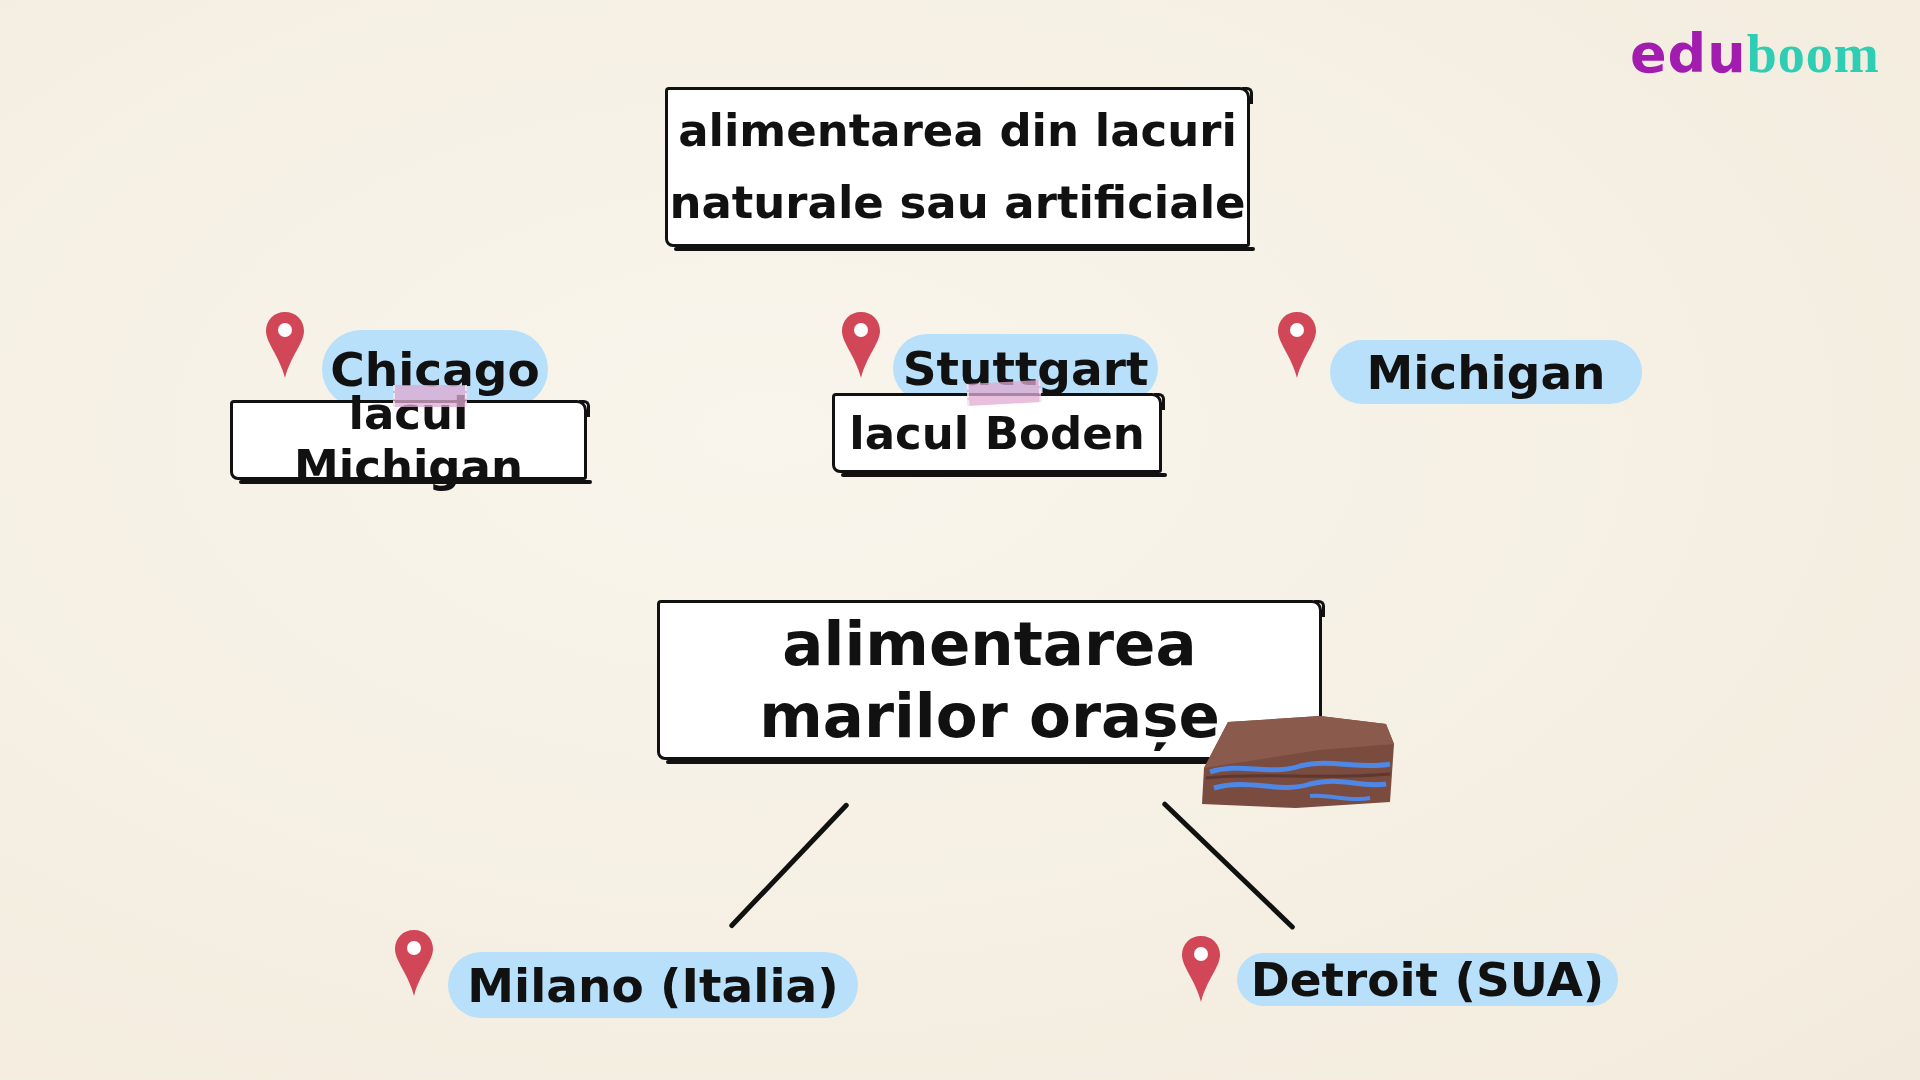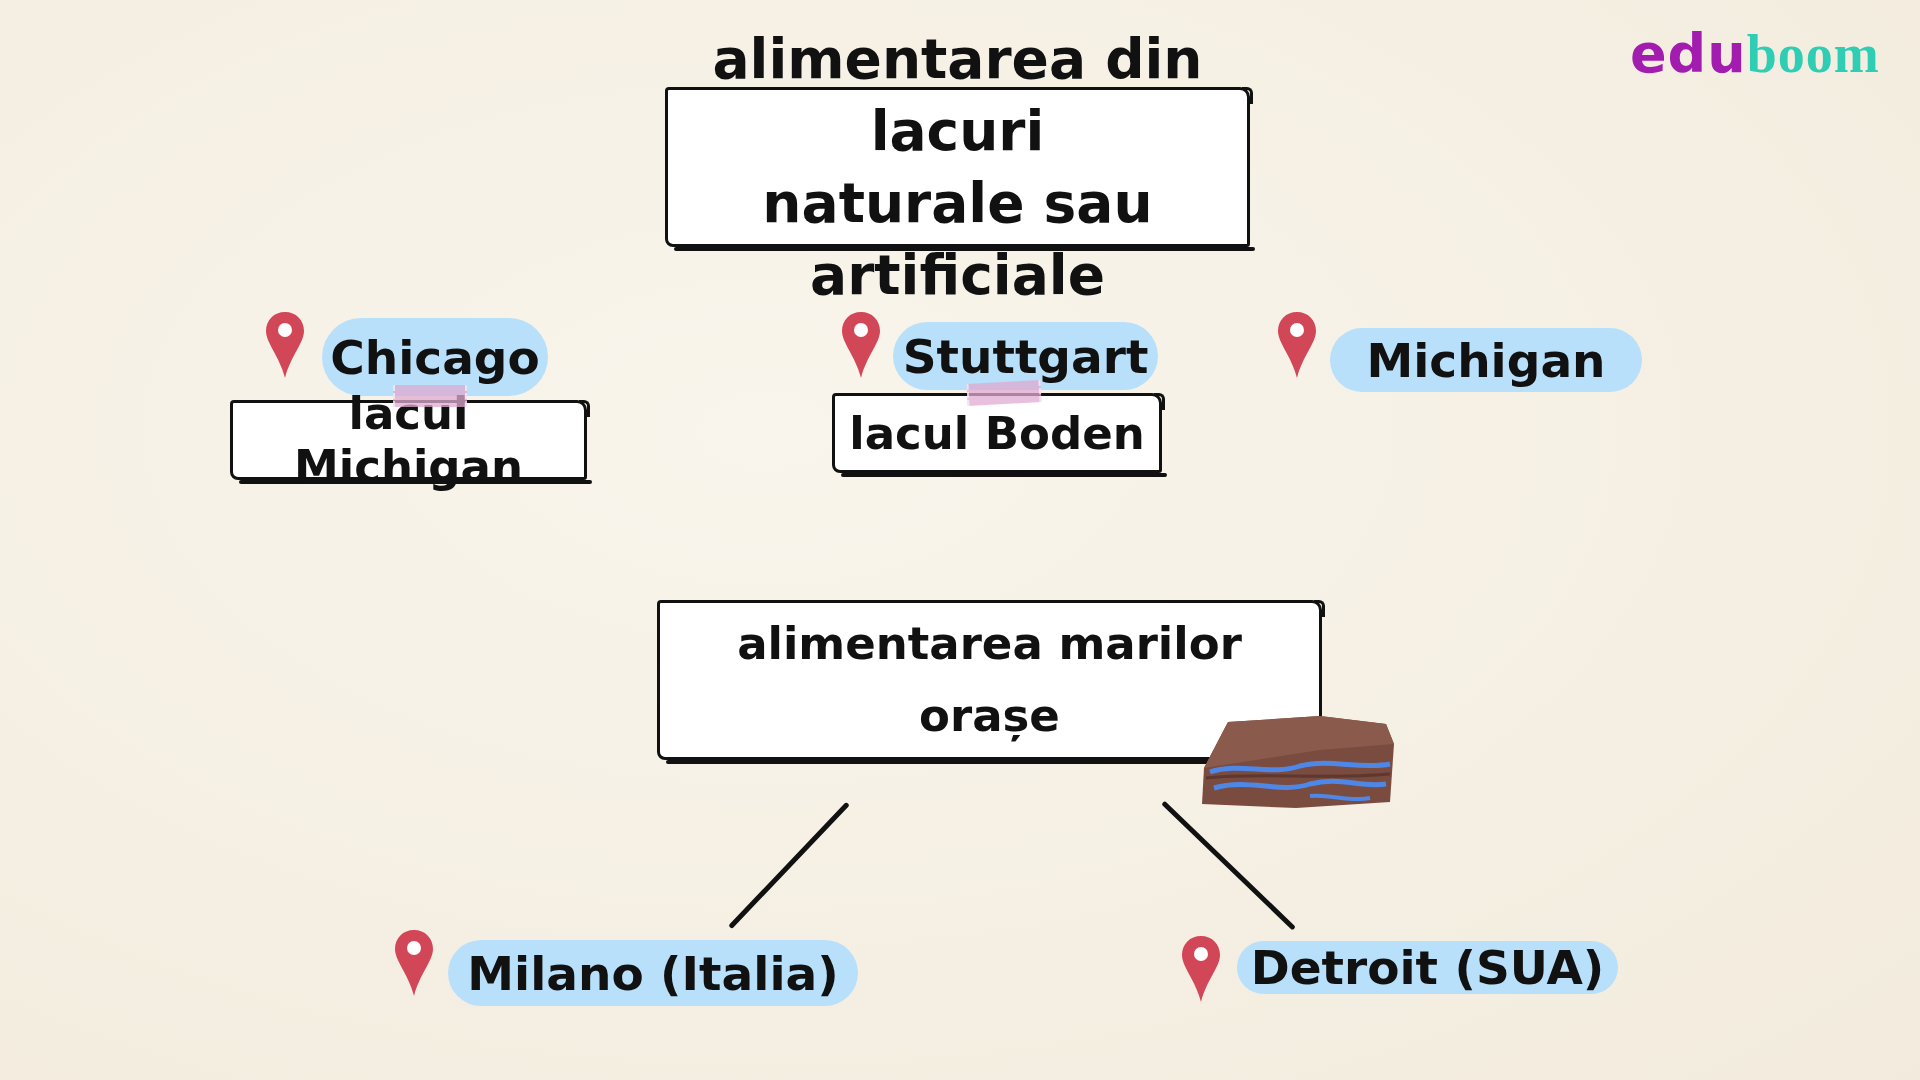--- a/index.html
+++ b/index.html
@@ -24,34 +24,34 @@
     content:""; position:absolute; left:6px; right:-8px; bottom:-7px; height:4px; background:#111; border-radius:2px;
   }
   .paper::before {
     content:""; position:absolute; top:-3px; right:-6px; width:8px; height:14px; border-top:3px solid #111; border-right:3px solid #111; border-radius:0 6px 0 0;
   }
 
   .pin { position:absolute; width:42px; height:70px; }
   .pill {
     position:absolute; background:#b8e0fb; border-radius:40px;
     display:flex; align-items:center; justify-content:center;
-    font-weight:bold; font-size:47px; color:#111; box-sizing:border-box;
+    font-weight:bold; font-size:47px; color:#111; box-sizing:border-box;margin-top:12px;
   }
   .tape { position:absolute; background:rgba(224,170,210,0.75); height:22px; border-left:2px dashed rgba(255,255,255,0.6); border-right:2px dashed rgba(255,255,255,0.6); }
   .connector { position:absolute; height:5px; background:#111; border-radius:3px; transform-origin:0 50%; }
   .rock { position:absolute; }
 </style>
 </head>
 <body>
 
 <div class="logo">
   <span class="edu">edu</span><span class="boom">boom</span>
 </div>
 
-<div class="paper" style="left:665px; top:87px; width:585px; height:160px; font-size:55px; line-height:72px;">
+<div class="paper" style="left:665px; top:87px; width:585px; height:160px; font-size:45px; line-height:72px;">
   <span class="line">alimentarea din lacuri</span>
   <span class="line">naturale sau artificiale</span>
 </div>
 
 <svg class="pin" style="left:264px; top:310px;" viewBox="0 0 42 70">
   <path d="M21 2 C10 2 2 10 2 21 C2 33 15 45 21 68 C27 45 40 33 40 21 C40 10 32 2 21 2 Z" fill="#d24757"></path>
   <circle cx="21" cy="20" r="7" fill="#fff"></circle>
 </svg>
 <div class="pill" style="left:322px; top:318px; width:226px; height:78px;">
   <span>Chicago</span>
@@ -74,21 +74,21 @@
 <div class="tape" style="left:967px; top:382px; width:70px; transform:rotate(-3deg);"></div>
 
 <svg class="pin" style="left:1276px; top:310px;" viewBox="0 0 42 70">
   <path d="M21 2 C10 2 2 10 2 21 C2 33 15 45 21 68 C27 45 40 33 40 21 C40 10 32 2 21 2 Z" fill="#d24757"></path>
   <circle cx="21" cy="20" r="7" fill="#fff"></circle>
 </svg>
 <div class="pill" style="left:1330px; top:328px; width:312px; height:64px;">
   <span>Michigan</span>
 </div>
 
-<div class="paper" style="left:657px; top:600px; width:665px; height:160px; font-size:45px; line-height:72px;">
+<div class="paper" style="left:657px; top:600px; width:665px; height:160px; font-size:61px; line-height:72px;">
   <span class="line">alimentarea marilor orașe</span>
 </div>
 
 <svg class="rock" style="left:1200px; top:712px; width:196px; height:100px;" viewBox="0 0 196 100">
   <path d="M28 10 L120 4 L186 12 L194 32 L190 90 L96 96 L2 92 L4 56 Z" fill="#7a4b3f"></path>
   <path d="M28 10 L120 4 L186 12 L194 32 L120 38 L4 56 Z" fill="#8a5a4c"></path>
   <path d="M10 60 C40 50 70 64 100 54 C130 46 160 58 190 52" stroke="#4f87e6" stroke-width="5" fill="none"></path>
   <path d="M14 76 C50 66 80 82 110 72 C140 64 160 76 186 72" stroke="#4f87e6" stroke-width="5" fill="none"></path>
   <path d="M110 84 C130 82 150 90 170 86" stroke="#4f87e6" stroke-width="4" fill="none"></path>
   <path d="M6 66 C60 60 120 68 190 62" stroke="#5e372e" stroke-width="3" fill="none"></path>

